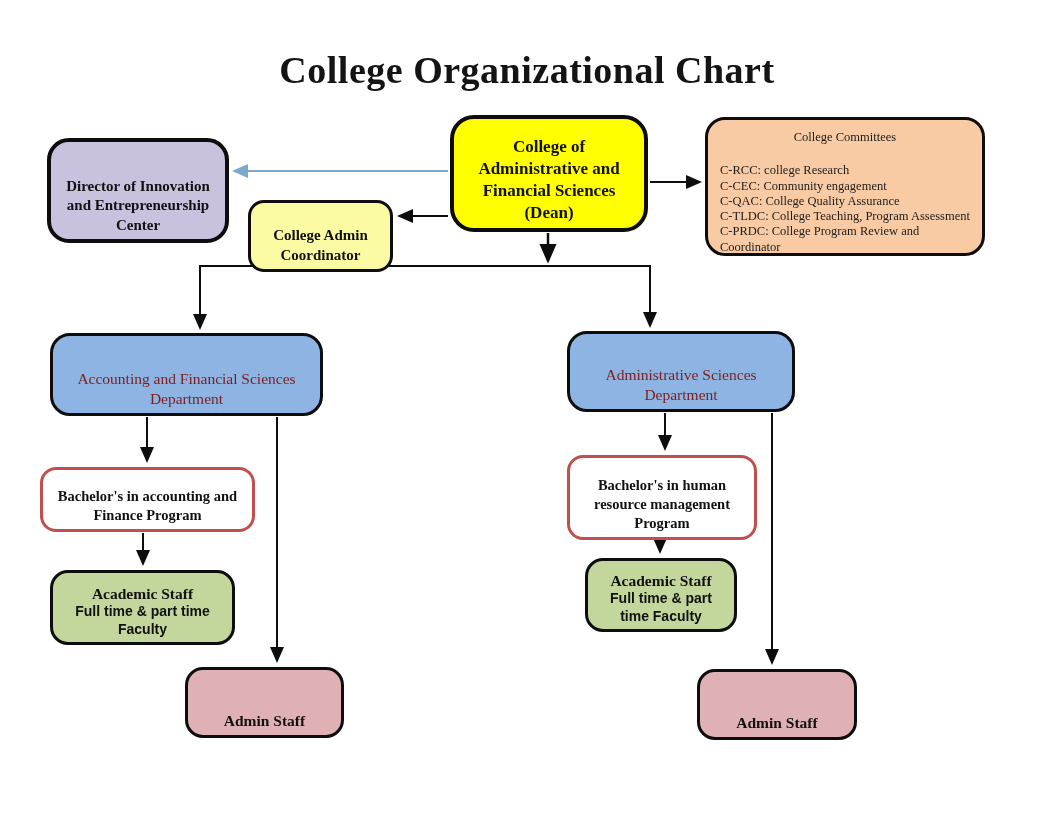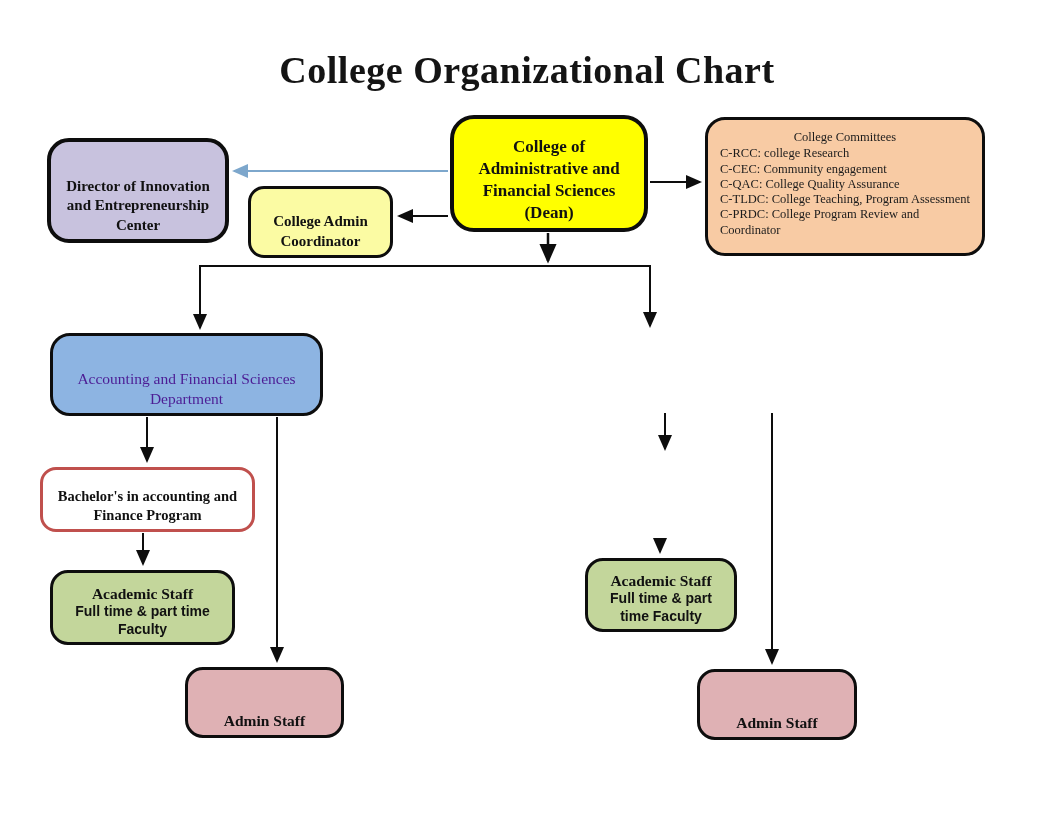--- a/index.html
+++ b/index.html
@@ -46,46 +46,46 @@
     border-width: 4px; border-radius: 24px;
     font-size: 17px; font-weight: bold;
   }
   .node-director {
     left: 47px; top: 138px; width: 182px; height: 105px;
     background: #c8c2de;
     border-width: 4px; border-radius: 22px;
     font-size: 15px; font-weight: bold;
   }
   .node-coordinator {
-    left: 248px; top: 186px; width: 145px; height: 72px;
+    left: 248px; top: 200px; width: 145px; height: 72px;
     background: #fbfba3;
     border-width: 3px; border-radius: 16px;
     font-size: 15px; font-weight: bold;
   }
   .node-committees {
     left: 705px; top: 117px; width: 280px; height: 139px;
     background: #f8cba4;
     border-width: 3px; border-radius: 20px;
     justify-content: flex-start;
     align-items: stretch;
     text-align: left;
     padding: 10px 12px;
     font-size: 12.5px;
     line-height: 1.22;
     color: #1c1c1c;
   }
   .committees-title {
     text-align: center;
-    margin-bottom: 1px;
+    margin-bottom: 18px;
   }
   .node-dept {
     background: #8db4e2;
     border-width: 3.5px; border-radius: 20px;
     font-size: 15.5px;
-    color: #4c1d95;
+    color: #7f1d1d;
   }
   .node-dept-accounting { left: 50px;  top: 333px; width: 273px; height: 83px; }
   .node-dept-admin      { left: 567px; top: 331px; width: 228px; height: 81px; }
   .node-program {
     background: #ffffff;
     border: 3px solid #c0504d;
     border-radius: 16px;
     font-size: 14.5px; font-weight: bold;
   }
   .node-program-accounting { left: 40px;  top: 467px; width: 215px; height: 65px; }
@@ -182,25 +182,31 @@
         <div>C-QAC: College Quality Assurance</div>
         <div>C-TLDC: College Teaching, Program Assessment</div>
         <div>C-PRDC: College Program Review and Coordinator</div>
       </div>
   </div>
 
   <div class="node node-dept node-dept-accounting">
     <span>Accounting and Financial Sciences Department</span>
   </div>
 
+  <div class="node node-dept node-dept-admin">
+    <span>Administrative Sciences Department</span>
+  </div>
 
   <div class="node node-program node-program-accounting">
     <span>Bachelor's in accounting and Finance Program</span>
   </div>
 
+  <div class="node node-program node-program-hr">
+    <span>Bachelor's in human resource management Program</span>
+  </div>
 
   <div class="node node-academic node-academic-left">
     <span>Academic Staff</span>
     <span class="academic-subtitle">Full time &amp; part time Faculty</span>
   </div>
 
   <div class="node node-academic node-academic-right">
     <span>Academic Staff</span>
     <span class="academic-subtitle">Full time &amp; part time Faculty</span>
   </div>

